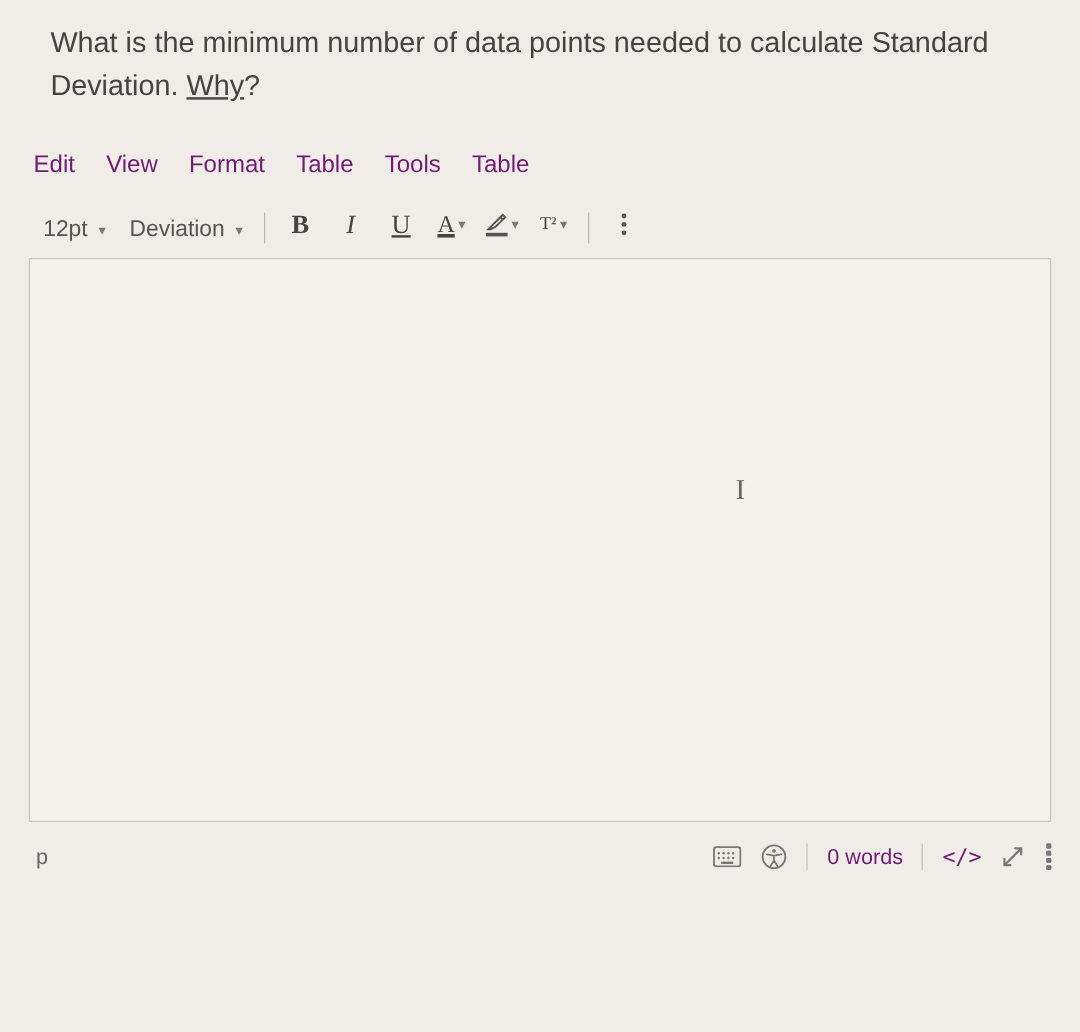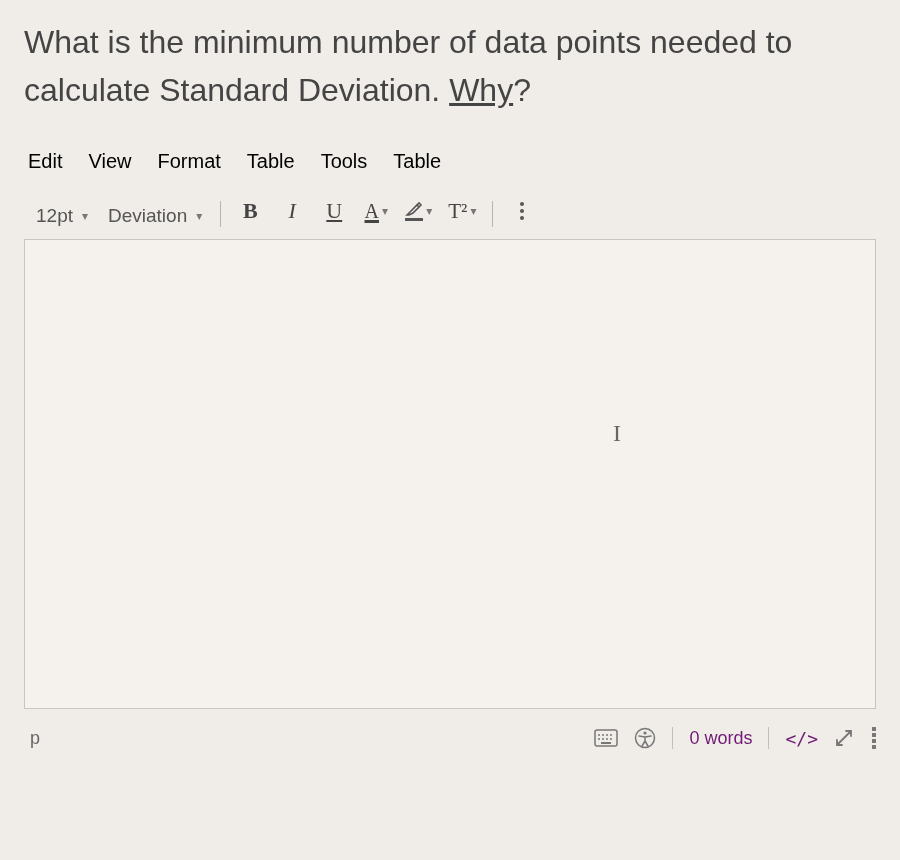--- a/index.html
+++ b/index.html
@@ -6,35 +6,36 @@
     body {
       width: 900px;
       height: 860px;
       background: #f0ede8;
       font-family: Arial, Helvetica, sans-serif;
       color: #3a3a3a;
       padding: 18px 24px 12px 24px;
       position: relative;
     }
     .question {
-      font-size: 32px;
+      font-size: 24px;
       line-height: 1.5;
       color: #444;
       margin-bottom: 36px;
+      margin-left: 18px;
     }
     .why-link {
       text-decoration: underline;
       color: #444;
       cursor: pointer;
     }
     .menubar {
       display: flex;
       gap: 26px;
       font-size: 20px;
-      color: #000000;
+      color: #701a75;
       margin-bottom: 14px;
       padding-left: 4px;
     }
     .menubar span { cursor: pointer; }
     .toolbar {
       display: flex;
       align-items: flex-end;
       gap: 8px;
       padding: 8px 6px;
       font-size: 19px;
@@ -79,21 +80,21 @@
       text-decoration-thickness: 3px;
     }
     .highlight-icon {
       display:inline-block;
       border-bottom: 3px solid #555;
       padding-bottom: 1px;
       line-height: 0;
     }
     .superscript {
       font-family: Georgia, 'Times New Roman', serif;
-      font-size: 21px;
+      font-size: 15px;
     }
     .more-dots {
       display: flex;
       flex-direction: column;
       gap: 3px;
       width: 14px;
       align-items: center;
       justify-content: center;
     }
     .more-dots div {

